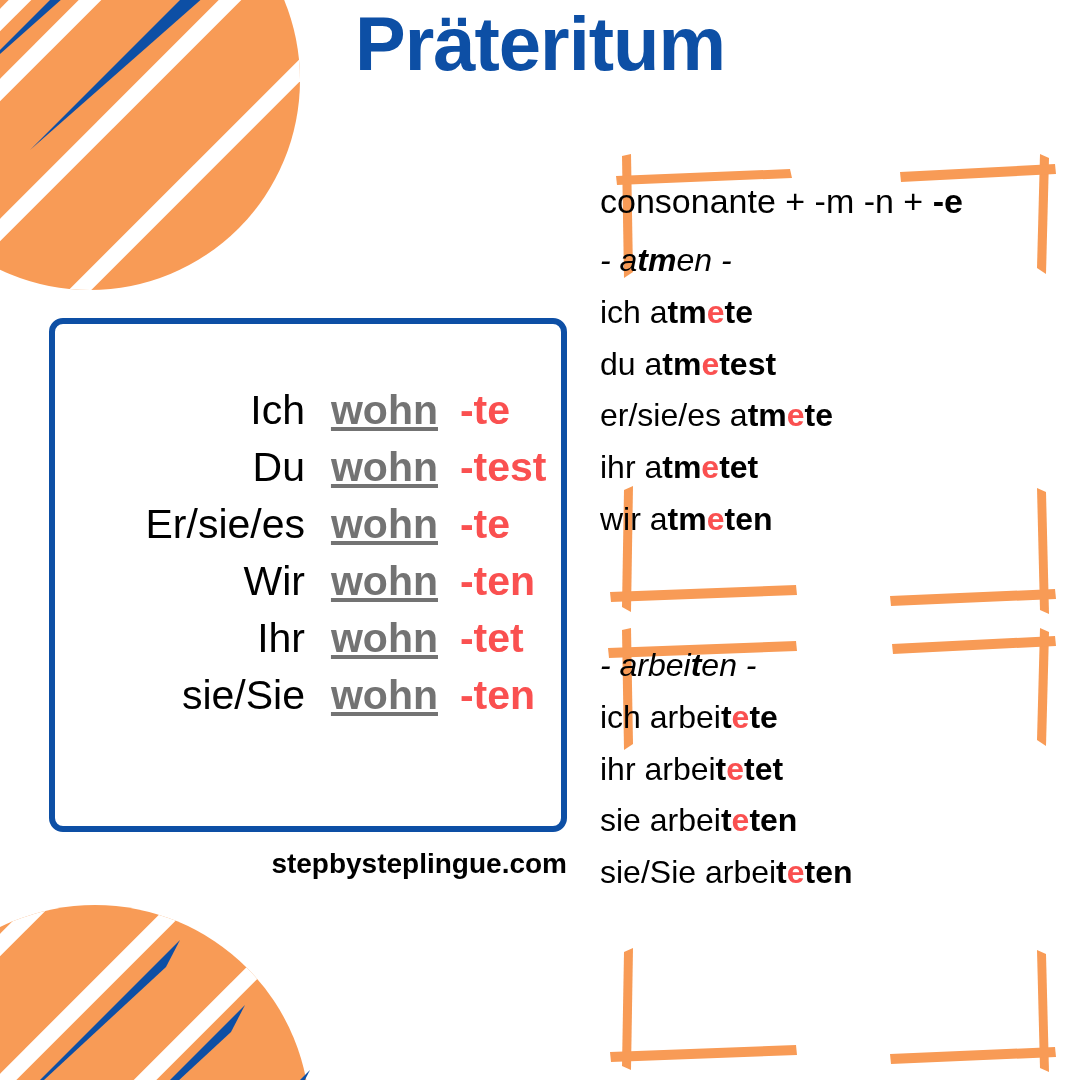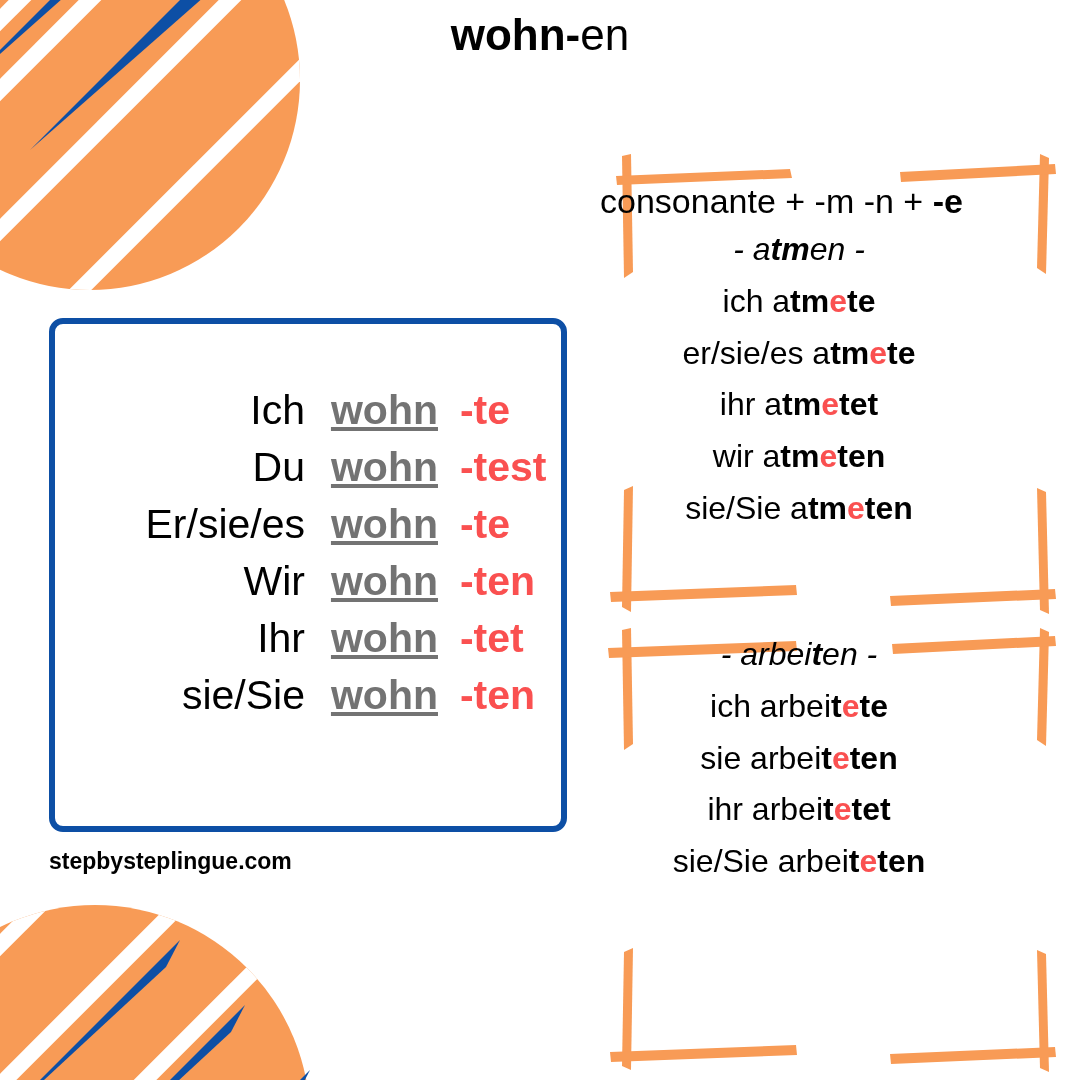--- a/index.html
+++ b/index.html
@@ -86,22 +86,22 @@
     text-align: left;
     color: #fa5050;
     font-weight: bold;
   }
 
   
   #site-url {
     position: absolute;
     left: 49px; top: 848px;
     width: 518px;
-    text-align: left;
-    font-size: 23px;
+    text-align: right;
+    font-size: 28px;
     font-weight: bold;
     color: #000000;
   }
 
   
   .rule-block { position: absolute; }
   #rule-block-1 { left: 600px; top: 152px;  width: 470px; height: 468px; }
   #rule-block-2 { left: 600px; top: 626px;  width: 470px; height: 450px; }
 
   .bracket-svg {
@@ -117,23 +117,23 @@
     font-size: 34px;
     color: #000000;
     white-space: nowrap;
   }
   #rule-block-1 .rule-head { padding-top: 30px; }
   #rule-block-2 .rule-head { padding-top: 30px; }
   .rule-head .bold { font-weight: bold; }
 
   .verb-list {
     position: relative;
-    text-align: center;
+    text-align: left;
     padding-right: 72px;
-    margin-top: 3px;
+    margin-top: 14px;
   }
   .verb-line {
     font-size: 32px;
     color: #000000;
     line-height: 1.62;
     white-space: nowrap;
   }
   .verb-line.infinitive { font-style: italic; }
   .v-pron  { font-weight: normal; }
   .v-plain { font-weight: normal; }
@@ -198,23 +198,21 @@
       <polygon points="110,225 124,211 300,35 286,62"></polygon>
       <polygon points="175,290 190,275 365,100 351,127"></polygon>
       <polygon points="240,355 256,339 430,165 416,192"></polygon>
       <polygon points="305,420 322,403 495,230 481,257"></polygon>
       <polygon points="370,485 388,467 560,295 546,322"></polygon>
       <polygon points="435,550 454,531 625,360 611,387"></polygon>
     </g>
   </svg>
 
   <div id="header">
-    <div id="subtitle">
-      <span class="stem">wohn-</span><span class="tail">en</span>
-    </div>
+    <div id="title">Präteritum</div>
   </div>
 
   <div id="conj-card">
     <table id="conj-table">
       <tbody>
         <tr>
           <td class="c-pronoun">Ich</td>
           <td class="c-stem">wohn</td>
           <td class="c-ending">-te</td>
         </tr>
@@ -272,30 +270,30 @@
     </div>
 
     <div class="verb-list">
       <div class="verb-line infinitive">
         <span class="v-plain">- a</span><span class="v-bold">tm</span><span class="v-plain">en -</span>
       </div>
       <div class="verb-line">
         <span class="v-pron">ich </span><span class="v-plain">a</span><span class="v-bold">tm</span><span class="v-red">e</span><span class="v-bold">te</span>
       </div>
       <div class="verb-line">
+        <span class="v-pron">du </span><span class="v-plain">a</span><span class="v-bold">tm</span><span class="v-red">e</span><span class="v-bold">test</span>
+      </div>
+      <div class="verb-line">
         <span class="v-pron">er/sie/es </span><span class="v-plain">a</span><span class="v-bold">tm</span><span class="v-red">e</span><span class="v-bold">te</span>
       </div>
       <div class="verb-line">
         <span class="v-pron">ihr </span><span class="v-plain">a</span><span class="v-bold">tm</span><span class="v-red">e</span><span class="v-bold">tet</span>
       </div>
       <div class="verb-line">
         <span class="v-pron">wir </span><span class="v-plain">a</span><span class="v-bold">tm</span><span class="v-red">e</span><span class="v-bold">ten</span>
-      </div>
-      <div class="verb-line">
-        <span class="v-pron">sie/Sie </span><span class="v-plain">a</span><span class="v-bold">tm</span><span class="v-red">e</span><span class="v-bold">ten</span>
       </div>
     </div>
   </div>
 
   <div class="rule-block" id="rule-block-2">
     <svg class="bracket-svg" viewBox="0 0 470 450" preserveAspectRatio="none">
       <g fill="#f89b56">
         <polygon points="22,4 31,2 33,118 24,124"></polygon>
         <polygon points="8,22 196,15 197,25 9,32"></polygon>
         <polygon points="440,2 449,6 446,120 437,114"></polygon>
@@ -309,24 +307,24 @@
 
 
     <div class="verb-list">
       <div class="verb-line infinitive">
         <span class="v-plain">- arbei</span><span class="v-bold">t</span><span class="v-plain">en -</span>
       </div>
       <div class="verb-line">
         <span class="v-pron">ich </span><span class="v-plain">arbei</span><span class="v-bold">t</span><span class="v-red">e</span><span class="v-bold">te</span>
       </div>
       <div class="verb-line">
+        <span class="v-pron">ihr </span><span class="v-plain">arbei</span><span class="v-bold">t</span><span class="v-red">e</span><span class="v-bold">tet</span>
+      </div>
+      <div class="verb-line">
         <span class="v-pron">sie </span><span class="v-plain">arbei</span><span class="v-bold">t</span><span class="v-red">e</span><span class="v-bold">ten</span>
-      </div>
-      <div class="verb-line">
-        <span class="v-pron">ihr </span><span class="v-plain">arbei</span><span class="v-bold">t</span><span class="v-red">e</span><span class="v-bold">tet</span>
       </div>
       <div class="verb-line">
         <span class="v-pron">sie/Sie </span><span class="v-plain">arbei</span><span class="v-bold">t</span><span class="v-red">e</span><span class="v-bold">ten</span>
       </div>
     </div>
   </div>
 
 </div>
 
 </body></html>

